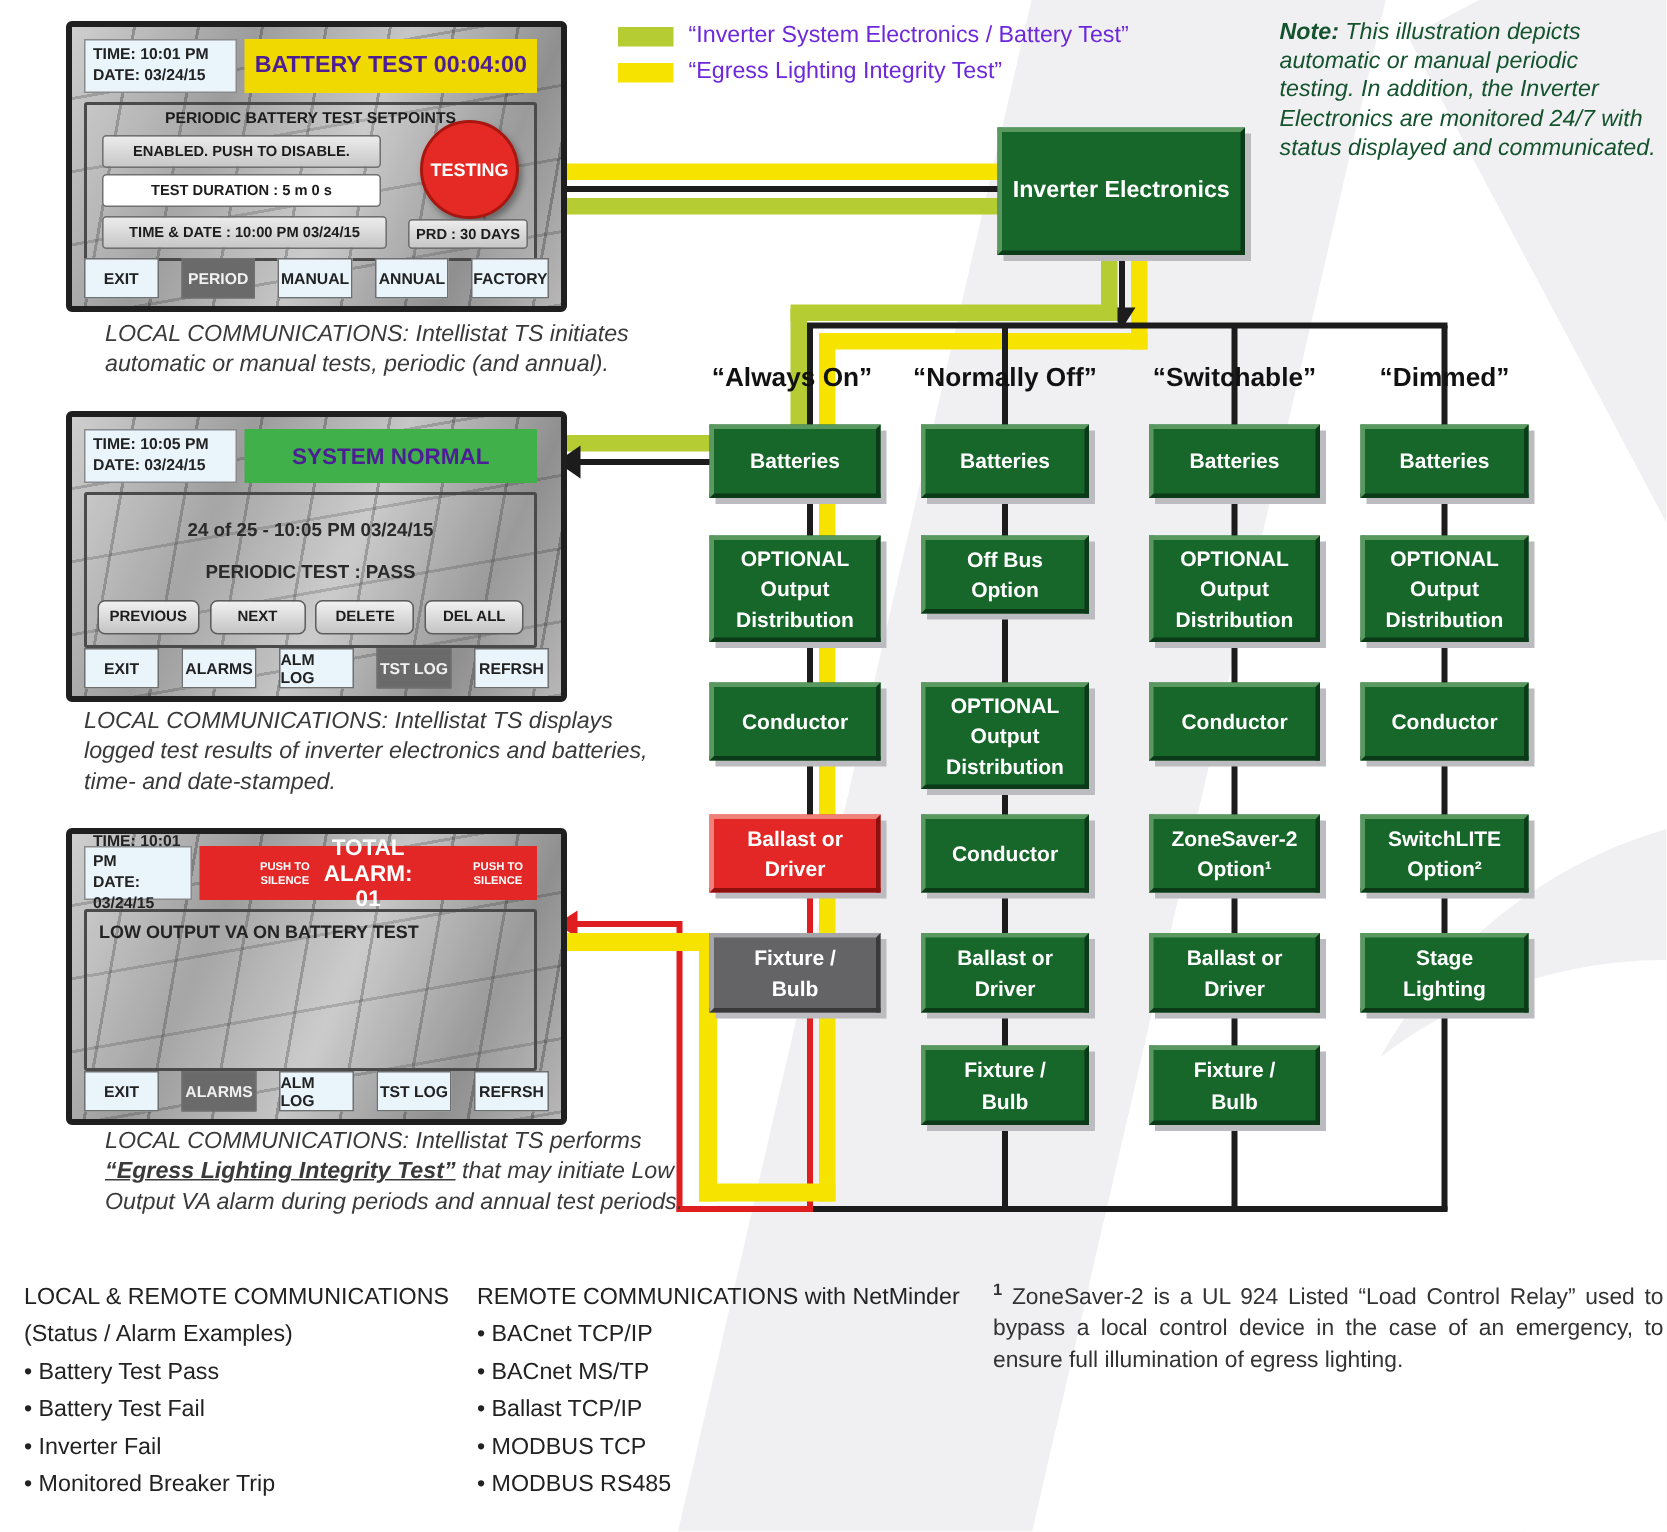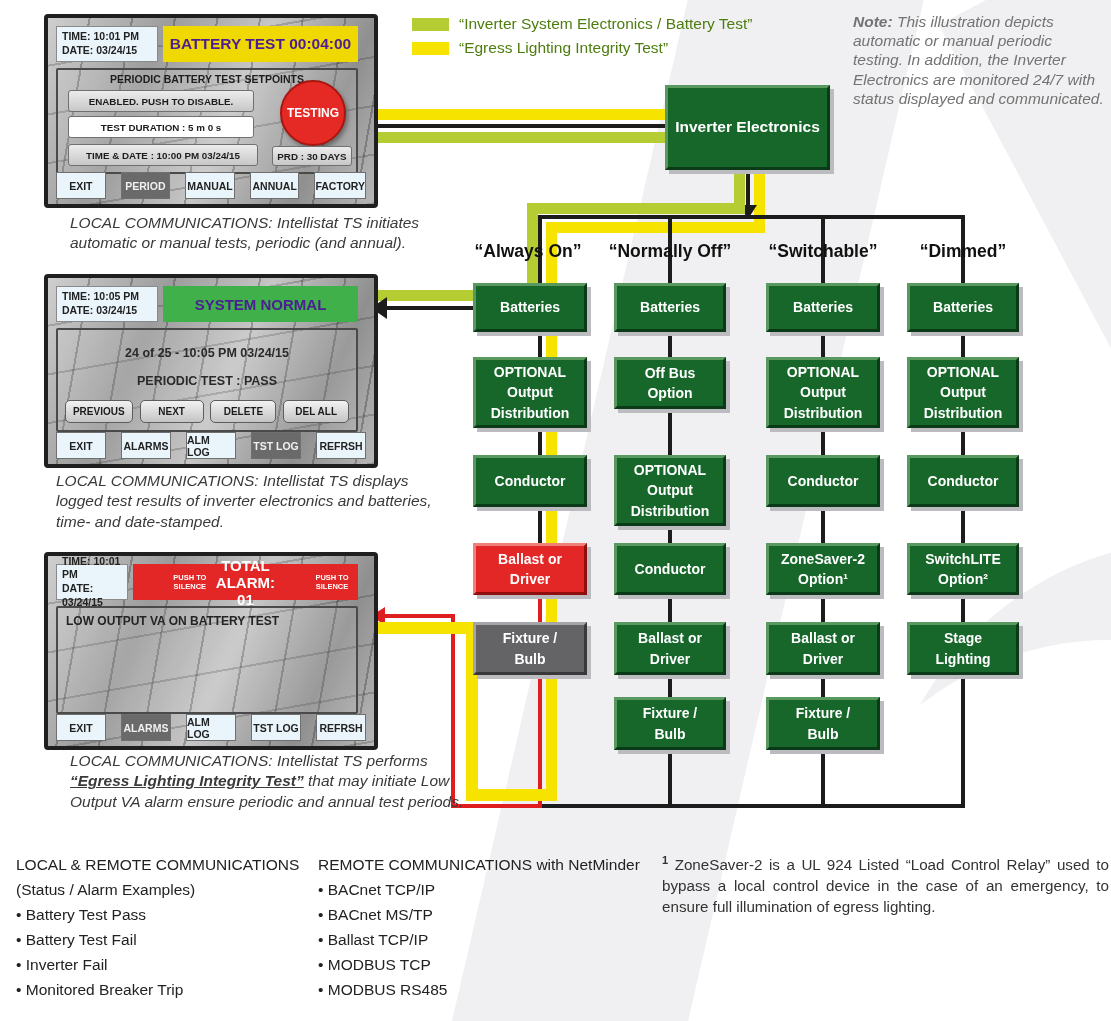--- a/index.html
+++ b/index.html
@@ -24,22 +24,22 @@
         line-height:1.45;background:#17672b;
         border:3px solid;border-color:#59985f #0a3a17 #0a3a17 #59985f;
         box-shadow:4px 4px 0 #bcbcc0;}
   .dbox.red{background:#e32726;border-color:#f08179 #8f0f0f #8f0f0f #f08179;}
   .dbox.gray{background:#646467;border-color:#a6a6aa #39393b #39393b #a6a6aa;}
   .colhead{position:absolute;z-index:2;font-weight:bold;font-size:17.5px;color:#111;
            text-align:center;}
   
   .legend-row{position:absolute;z-index:2;display:flex;align-items:center;height:16px;}
   .legend-swatch{width:37px;height:13px;margin-right:10px;}
-  .legend-label{font-size:15.5px;color:#4d7c0f;}
-  .note{position:absolute;z-index:2;font-size:15.5px;font-style:italic;color:#737373;line-height:1.24;}
+  .legend-label{font-size:15.5px;color:#6d28d9;}
+  .note{position:absolute;z-index:2;font-size:15.5px;font-style:italic;color:#14532d;line-height:1.24;}
   .caption{position:absolute;z-index:2;font-size:15.5px;font-style:italic;color:#3a3a3a;line-height:1.32;}
   .cap-hl{font-weight:bold;text-decoration:underline;}
   
   .screen{position:absolute;z-index:3;border:4px solid #1f1f1f;border-radius:4px;
     background:
       repeating-linear-gradient(100deg,transparent 0 40px,rgba(35,35,35,.30) 40px 42px),
       repeating-linear-gradient(170deg,transparent 0 46px,rgba(35,35,35,.22) 46px 48px),
       linear-gradient(115deg,#cfcfcf,#9c9c9c 30%,#c6c6c6 55%,#8f8f8f 80%,#b7b7b7);}
   .scr-head{position:absolute;top:8px;left:8px;width:302px;height:36px;display:flex;gap:5px;}
   .timebox{width:95px;background:#e9f4fb;border:1px solid #8a8a8a;font-size:10.5px;font-weight:bold;
@@ -258,21 +258,21 @@
       <div class="tab sel">ALARMS</div>
       <div class="tab">ALM LOG</div>
       <div class="tab">TST LOG</div>
       <div class="tab">REFRSH</div>
     </div>
   </div>
 
   <div class="caption" style="left:70px;top:213px;width:392px;">LOCAL COMMUNICATIONS:  Intellistat TS initiates automatic or manual tests, periodic (and annual).</div>
   <div class="caption" style="left:56px;top:471px;width:400px;">LOCAL COMMUNICATIONS: Intellistat TS displays logged test results of inverter electronics and batteries, time- and date-stamped.</div>
   <div class="caption" style="left:70px;top:751px;width:396px;">
-    <span>LOCAL COMMUNICATIONS: Intellistat TS performs </span><span class="cap-hl">“Egress Lighting Integrity Test”</span><span> that may initiate Low Output VA alarm ensure periodic and annual test periods.</span>
+    <span>LOCAL COMMUNICATIONS: Intellistat TS performs </span><span class="cap-hl">“Egress Lighting Integrity Test”</span><span> that may initiate Low Output VA alarm during periods and annual test periods.</span>
   </div>
 
   <div class="blist" style="left:16px;top:852px;width:300px;">
     <div>LOCAL &amp; REMOTE COMMUNICATIONS</div>
     <div>(Status / Alarm Examples)</div>
     <div class="li">Battery Test Pass</div>
     <div class="li">Battery Test Fail</div>
     <div class="li">Inverter Fail</div>
     <div class="li">Monitored Breaker Trip</div>
   </div>

